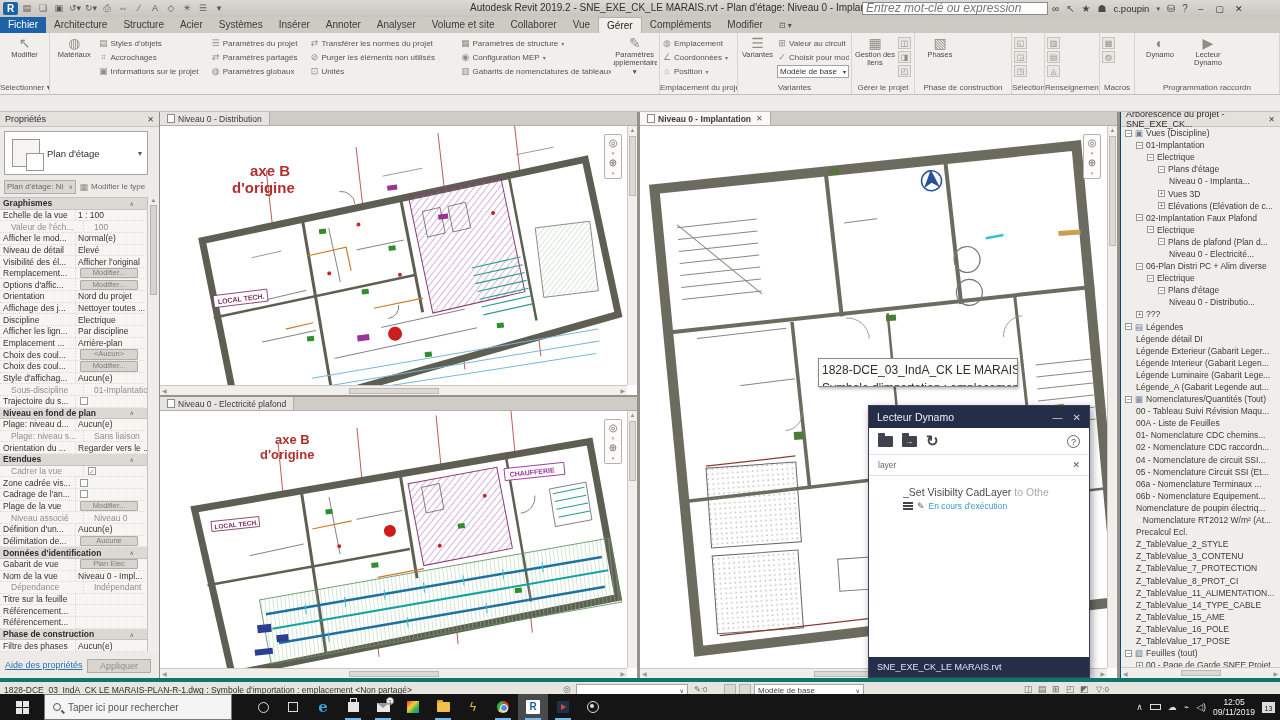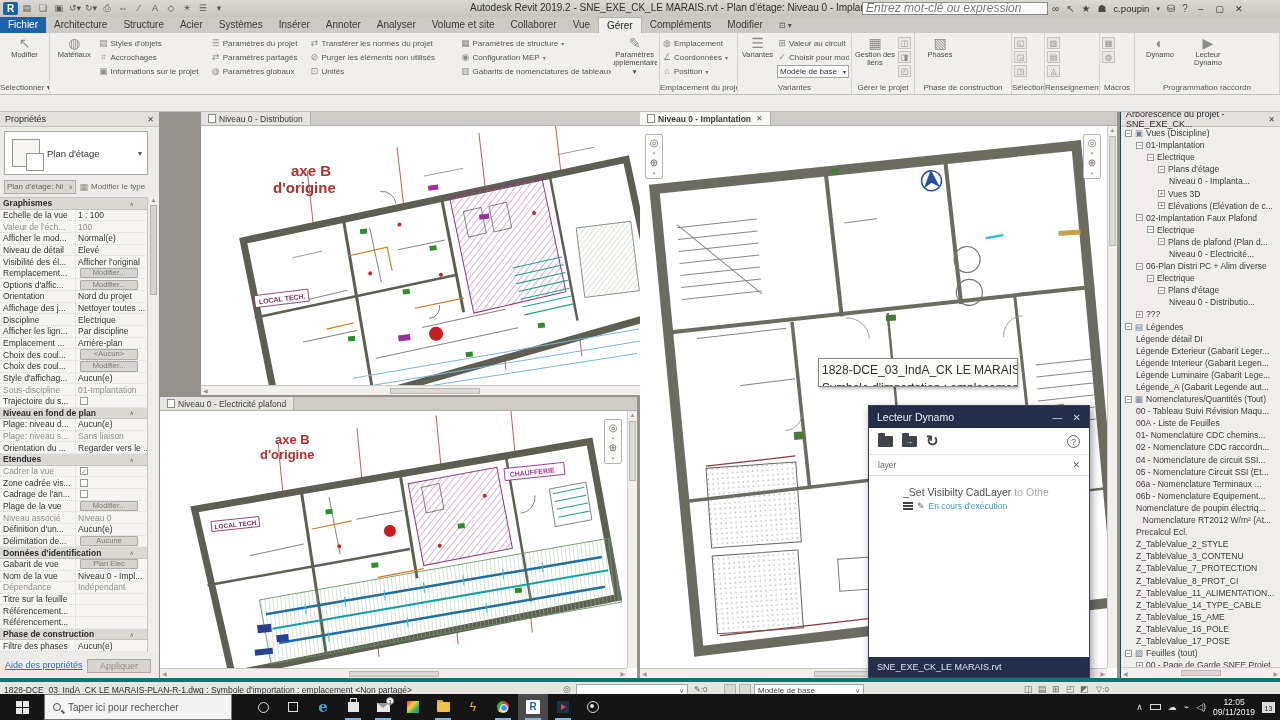--- a/index.html
+++ b/index.html
@@ -54,21 +54,21 @@
   .pselcombo{width:72px;height:14px;background:#dbd8d3;border:1px solid #b0ada8;font-size:8px;color:#6a6863;display:flex;align-items:center;justify-content:space-between;padding:0 2px;overflow:hidden;white-space:nowrap;}
   .pmodtype{display:flex;align-items:center;gap:2px;font-size:8px;color:#6a6863;white-space:nowrap;overflow:hidden;}
   .pgrid{position:absolute;left:0;top:85px;width:148px;height:455px;background:#f6f5f2;border-top:1px solid #c6c3be;overflow:hidden;}
   .prow{display:flex;height:11.65px;align-items:center;border-bottom:1px dotted #dddad5;}
   .prow .pl{width:76px;padding-left:3px;white-space:nowrap;overflow:hidden;border-right:1px dotted #dddad5;height:100%;display:flex;align-items:center;}
   .prow .pv{flex:1;padding:0 2px;white-space:nowrap;overflow:hidden;display:flex;align-items:center;}
   .prow.hdr{background:#dcd9d4;border-bottom:1px solid #c6c3be;font-weight:bold;color:#2d2d2b;padding-left:3px;justify-content:space-between;}
   .hdrcar{font-size:6px;color:#666;padding-right:14px;font-weight:normal;}
   .pbtn{background:#d8d5d0;border:1px solid #aeaba6;font-size:7.5px;color:#7d7b76;text-align:center;border-radius:1px;line-height:8.5px;width:58px;margin-left:2px;}
   .pchk{width:8px;height:8px;border:1px solid #999;background:#fff;margin-left:2px;font-size:7px;line-height:7px;color:#8a8884;text-align:center;}
-  .dim{color:#8f8d88;}
+  .dim{color:#8f8d88;margin-left:8px;}
   .pscroll{position:absolute;right:0;top:85px;width:12px;height:455px;background:#f0eeea;border-left:1px solid #c6c3be;font-size:6px;color:#8a8884;text-align:center;}
   .pscroll .thumb{margin:2px 2px;height:90px;background:#d8d5d0;border:1px solid #b5b2ad;}
   .pfoot{position:absolute;left:0;bottom:0;width:100%;height:26px;}
   .phelp{position:absolute;left:5px;bottom:8px;color:#2a6fb5;text-decoration:underline;font-size:9px;}
   .papply{position:absolute;right:8px;bottom:5px;background:#d8d5d0;border:1px solid #aeaba6;color:#8f8d88;font-size:9px;padding:1px 12px;}
 
   
   .viewarea{position:absolute;left:160px;top:112px;width:960px;height:566px;background:#95928c;z-index:5;}
   .win{position:absolute;background:#fff;}
   .wtabbar{position:absolute;left:0;top:0;right:0;height:14px;background:#cfccc7;border-bottom:1px solid #b2afa9;display:flex;}
@@ -617,21 +617,21 @@
       </div>
     <div class="pscroll">▲<div class="thumb"></div></div>
     <div class="pfoot">
       <span class="phelp">Aide des propriétés</span>
       <span class="papply">Appliquer</span>
     </div>
   </div>
 
   <div class="viewarea">
 
-    <div class="win" style="left:0;top:0;width:477px;height:283px;margin-left:41px;">
+    <div class="win" style="left:0;top:0;width:477px;height:283px;">
       <div class="wtabbar">
         <div class="wtab">
           <span class="docico"></span>
           <span>Niveau 0 - Distribution</span>
         </div>
       </div>
       <div class="wbody">
         <svg class="plansvg" width="467" height="259" viewBox="0 0 467 259">
           <defs>
             <pattern id="hp1" width="5" height="5" patternTransform="rotate(45)" patternUnits="userSpaceOnUse">

